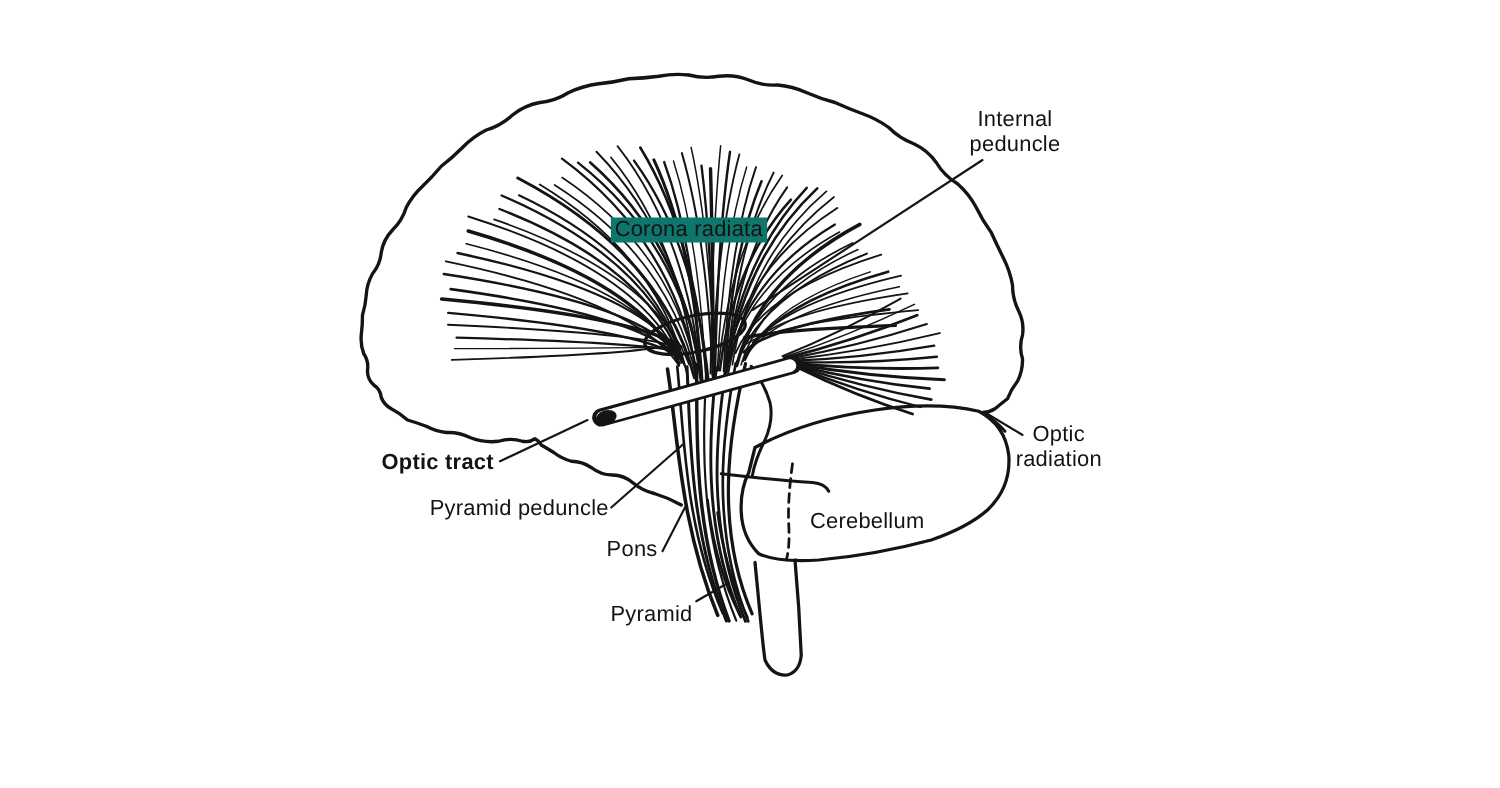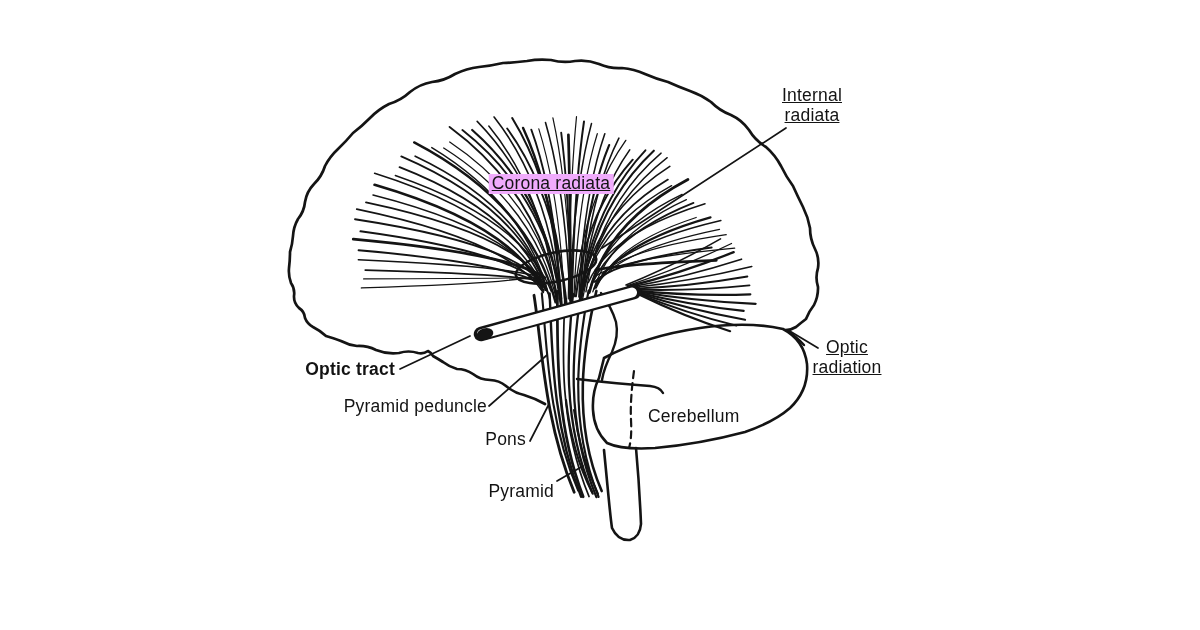--- a/index.html
+++ b/index.html
@@ -2,23 +2,23 @@
 <html><head>
 <meta charset="utf-8">
 <style>
   html,body{margin:0;padding:0;}
   body{width:1200px;height:630px;background:#ffffff;overflow:hidden;}
   .stage{position:relative;width:1200px;height:630px;background:#ffffff;
          font-family:"Liberation Sans",sans-serif;}
   svg{position:absolute;left:0;top:0;}
   .lbl{position:absolute;font-size:17.5px;line-height:1.12;color:#131313;
        white-space:nowrap;letter-spacing:.2px;}
-  .center{text-align:center;transform:translateX(-50%);text-decoration:underline;}
+  .center{text-align:center;transform:translateX(-50%);}
   .right{transform:translateX(-100%);}
-  .halo{background:#f0abfc;padding:0 3px;}
+  .halo{background:#0f766e;padding:0 3px;}
 </style>
 </head>
 <body>
 
 <div class="stage">
 
   <svg id="art" width="1200" height="630" viewBox="0 0 1200 630">
     <g id="g-cerebrum">
         <path d="M545 404 Q535.0 398.3 524 395 Q513.9 392.6 506 386 Q499.1 380.2 490 380 Q480.5 379.9 473 374 Q465.7 369.1 457 369 Q449.3 366.8 443 362 Q438.1 358.9 433 356 Q431.3 352.7 428 351 Q423.4 354.2 418 353 Q408.5 350.0 399 353 Q387.1 354.5 376 350 Q367.0 345.5 357 346 Q348.5 345.0 341 341 Q333.6 338.2 326 336 Q320.1 330.6 313 327 Q307.4 324.0 305 318 Q304.5 311.5 299 308 Q293.7 303.2 294 296 Q295.1 288.9 291 283 Q288.3 275.7 289 268 Q290.0 260.0 290 252 Q292.4 244.2 293 236 Q293.5 226.9 298 219 Q304.1 211.6 305 202 Q306.7 191.6 314 184 Q321.8 176.4 325 166 Q330.0 156.4 338 149 Q346.0 141.4 353 133 Q362.0 126.1 370 118 Q378.3 109.4 389 104 Q400.9 100.4 410 92 Q419.7 84.2 432 82 Q444.4 80.7 455 74 Q466.4 68.6 479 67 Q491.1 65.8 503 63 Q515.0 62.6 527 61 Q538.9 58.7 551 60 Q562.9 63.2 575 61 Q587.4 59.4 599 64 Q610.0 68.8 622 68 Q634.0 69.0 645 74 Q656.2 78.9 668 82 Q678.8 86.9 690 91 Q701.3 95.0 711 102 Q719.6 110.7 731 115 Q742.0 120.1 749 130 Q755.4 140.6 766 147 Q775.2 155.1 781 166 Q786.1 176.6 793 186 Q797.8 196.6 803 207 Q808.0 217.0 810 228 Q810.0 239.1 815 249 Q819.5 258.0 818 268 Q815.0 277.5 818 287 Q818.3 296.5 814 305 Q808.9 311.4 806 319 Q800.9 322.9 796 327 Q791.4 329.9 786 330" fill="none" stroke="#141414" stroke-width="2.7" stroke-linecap="round" stroke-linejoin="round"></path>
       </g>
@@ -143,21 +143,21 @@
         <path d="M489 406 L547 355" fill="none" stroke="#141414" stroke-width="1.7" stroke-linecap="round" stroke-linejoin="round"></path>
         <path d="M530 441 L549 404" fill="none" stroke="#141414" stroke-width="1.7" stroke-linecap="round" stroke-linejoin="round"></path>
         <path d="M557 481 L583 466" fill="none" stroke="#141414" stroke-width="1.7" stroke-linecap="round" stroke-linejoin="round"></path>
       </g>
   </svg>
 
   <div class="lbl center halo" style="left:551px;top:174px;">Corona radiata</div>
 
   <div class="lbl center" style="left:812px;top:86px;">
     <div>Internal</div>
-    <div>radiata</div>
+    <div>peduncle</div>
   </div>
 
   <div class="lbl right" style="left:395px;top:360px;font-weight:bold;">Optic tract</div>
 
   <div class="lbl right" style="left:487px;top:397px;">Pyramid peduncle</div>
 
   <div class="lbl right" style="left:526px;top:430px;text-align:right;">Pons</div>
 
   <div class="lbl right" style="left:554px;top:470px;margin-top:12px;">Pyramid</div>
 

